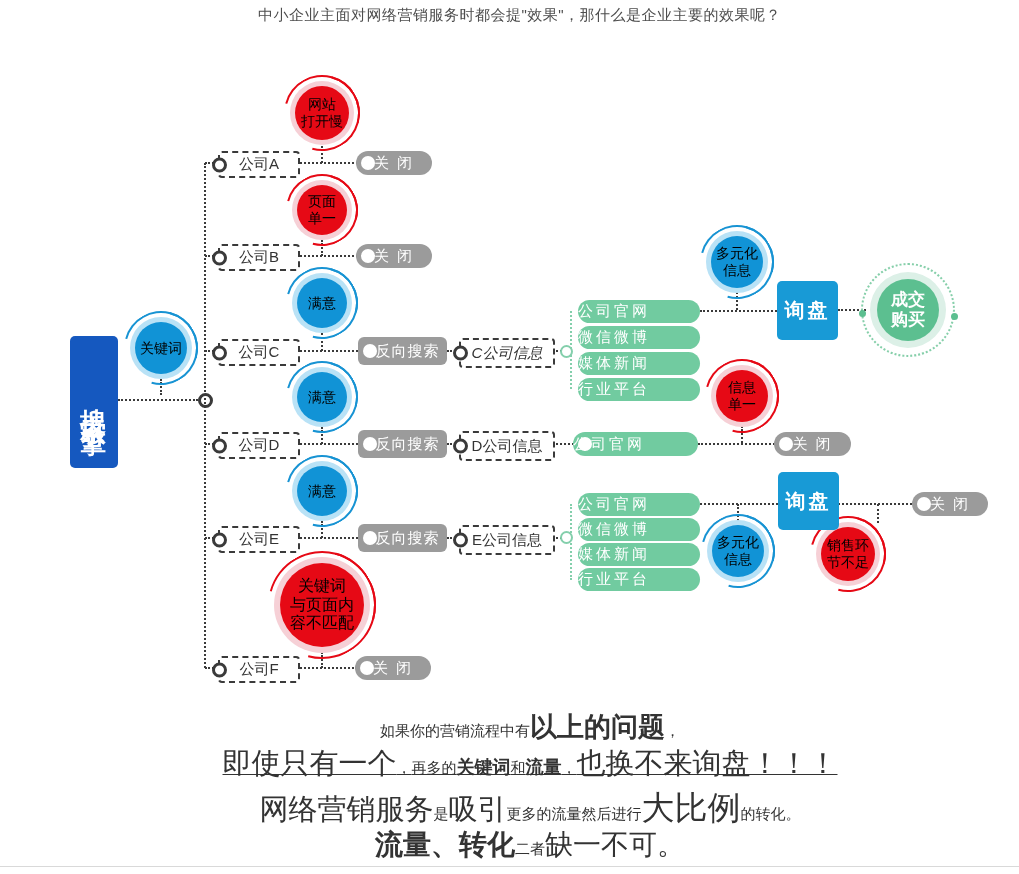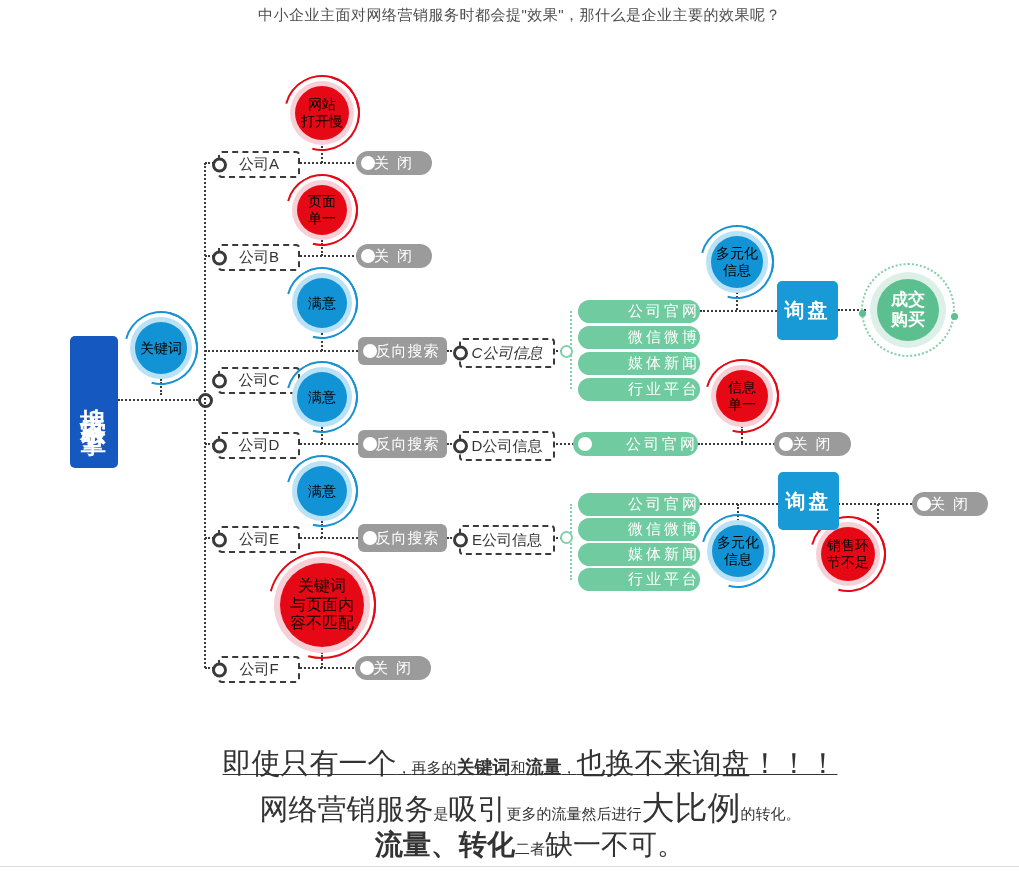--- a/index.html
+++ b/index.html
@@ -18,21 +18,21 @@
   .gnode{width:9px;height:9px;border:2px solid #84cfac;border-radius:50%;background:#fff;}
   
   .search-box{background:#1558bf;border-radius:5px;color:#fff;font-weight:bold;font-size:26px;
       display:flex;align-items:center;justify-content:center;writing-mode:vertical-rl;text-orientation:upright;letter-spacing:7px;}
   .company{border:2px dashed #3a3a3a;border-radius:4px;background:#fff;font-size:15px;color:#333;
       display:flex;align-items:center;justify-content:center;}
   .company .node{position:absolute;left:-8px;top:50%;transform:translateY(-50%);}
   .gpill{background:#9b9b9b;border-radius:13px;color:#fff;font-size:15px;display:flex;align-items:center;justify-content:center;letter-spacing:2px;}
   .gbox{background:#9b9b9b;border-radius:6px;color:#fff;font-size:15px;display:flex;align-items:center;justify-content:center;letter-spacing:1px;}
   .wdot{position:absolute;left:5px;top:50%;transform:translateY(-50%);width:14px;height:14px;background:#fff;border-radius:50%;}
-  .green-pill{background:#71cba0;border-radius:12px;color:#fff;font-size:15px;display:flex;align-items:center;justify-content:flex-end;letter-spacing:3px;}
+  .green-pill{background:#71cba0;border-radius:12px;color:#fff;font-size:15px;display:flex;align-items:center;justify-content:flex-start;letter-spacing:3px;}
   .inquiry{background:#189ad6;border-radius:5px;color:#fff;font-size:20px;font-weight:bold;letter-spacing:3px;
       display:flex;align-items:center;justify-content:center;}
   
   .circ{border-radius:50%;display:flex;align-items:center;justify-content:center;}
   .circ .inner{position:absolute;inset:5px;border-radius:50%;}
   .circ.blue{background:#b9e2f6;}
   .circ.blue .inner{background:#1193d6;}
   .circ.red{background:#f6d0d6;}
   .circ.red .inner{background:#e60915;}
   .circ .label{position:relative;z-index:2;color:#000000;text-align:center;font-size:14px;line-height:1.18;white-space:pre-line;}
@@ -106,21 +106,21 @@
   <div class="abs vl" style="left:877px;top:504px;height:19px;"></div>
 
   <div class="abs company" style="left:218px;top:151px;width:78px;height:23px;">
     <span class="node"></span>
     <span>公司A</span>
   </div>
   <div class="abs company" style="left:218px;top:244px;width:78px;height:23px;">
     <span class="node"></span>
     <span>公司B</span>
   </div>
-  <div class="abs company" style="left:218px;top:339px;width:78px;height:23px;margin-top:28px;">
+  <div class="abs company" style="left:218px;top:339px;width:78px;height:23px;">
     <span class="node"></span>
     <span>公司C</span>
   </div>
   <div class="abs company" style="left:218px;top:432px;width:78px;height:23px;">
     <span class="node"></span>
     <span>公司D</span>
   </div>
   <div class="abs company" style="left:218px;top:526px;width:78px;height:23px;">
     <span class="node"></span>
     <span>公司E</span>
@@ -293,20 +293,23 @@
   </div>
 
   <div class="abs deal" style="left:877px;top:279px;width:62px;height:62px;">
     <span class="deal-ring"></span>
     <span class="deal-dot" style="left:-18px;top:50%;"></span>
     <span class="deal-dot" style="right:-19px;top:55%;"></span>
     <span class="label">成交
 购买</span>
   </div>
 
+  <div class="abs fline" style="top:709px;">
+    <span class="fs">如果你的营销流程中有</span><span class="fbb">以上的问题</span><span class="fs">，</span>
+  </div>
   <div class="abs fline" style="top:744px;text-decoration:underline;">
     <span class="fb" style="font-weight:300;">即使只有一个</span><span class="fs">，</span><span class="fs">再多的</span><span class="fm">关键词</span><span class="fs">和</span><span class="fm">流量</span><span class="fs">，</span><span class="fb">也换不来询盘！！！</span>
   </div>
   <div class="abs fline" style="top:786px;">
     <span class="fb">网络营销服务</span><span class="fs">是</span><span class="fb">吸引</span><span class="fs">更多的流量然后进行</span><span class="fbl">大比例</span><span class="fs">的转化。</span>
   </div>
   <div class="abs fline" style="top:826px;">
     <span class="fbb" style="font-size:28px;">流量、转化</span><span class="fs">二者</span><span class="fb" style="font-size:28px;">缺一不可。</span>
   </div>
 

